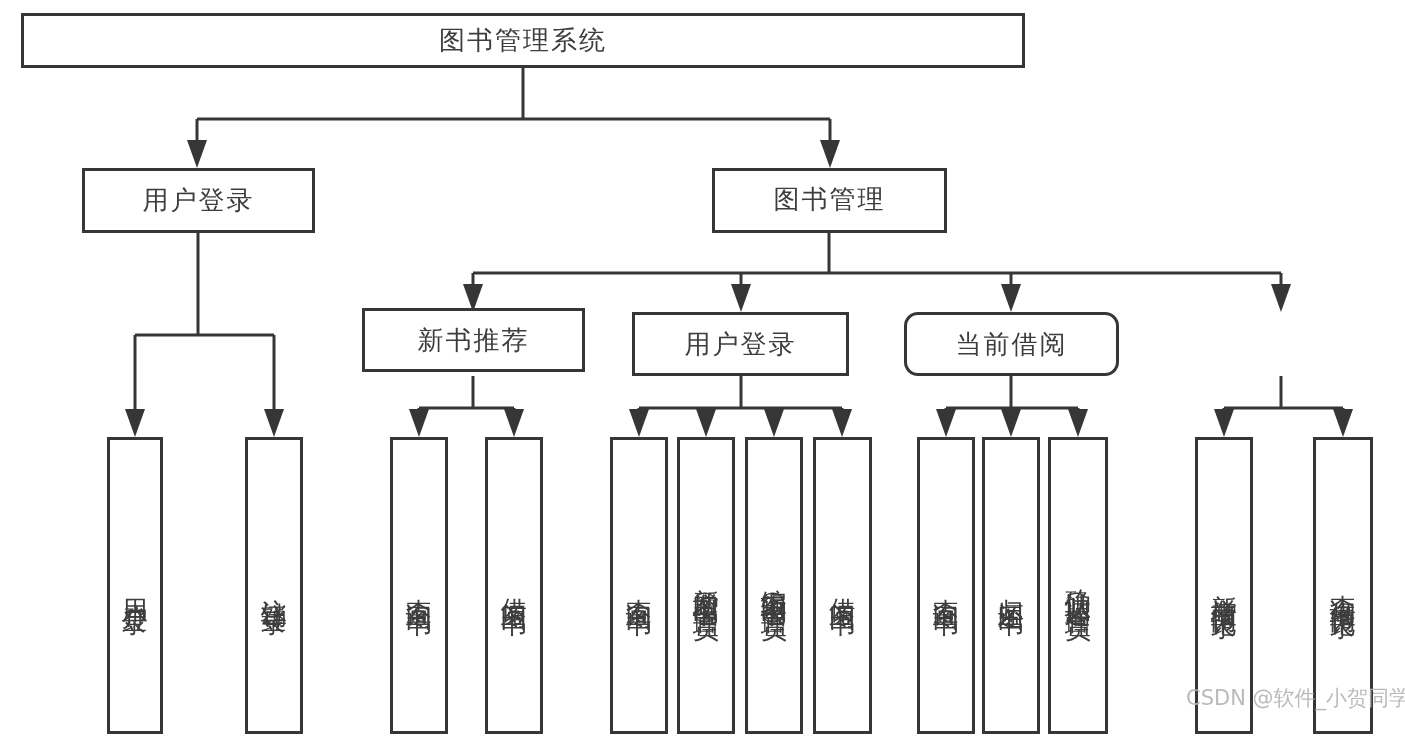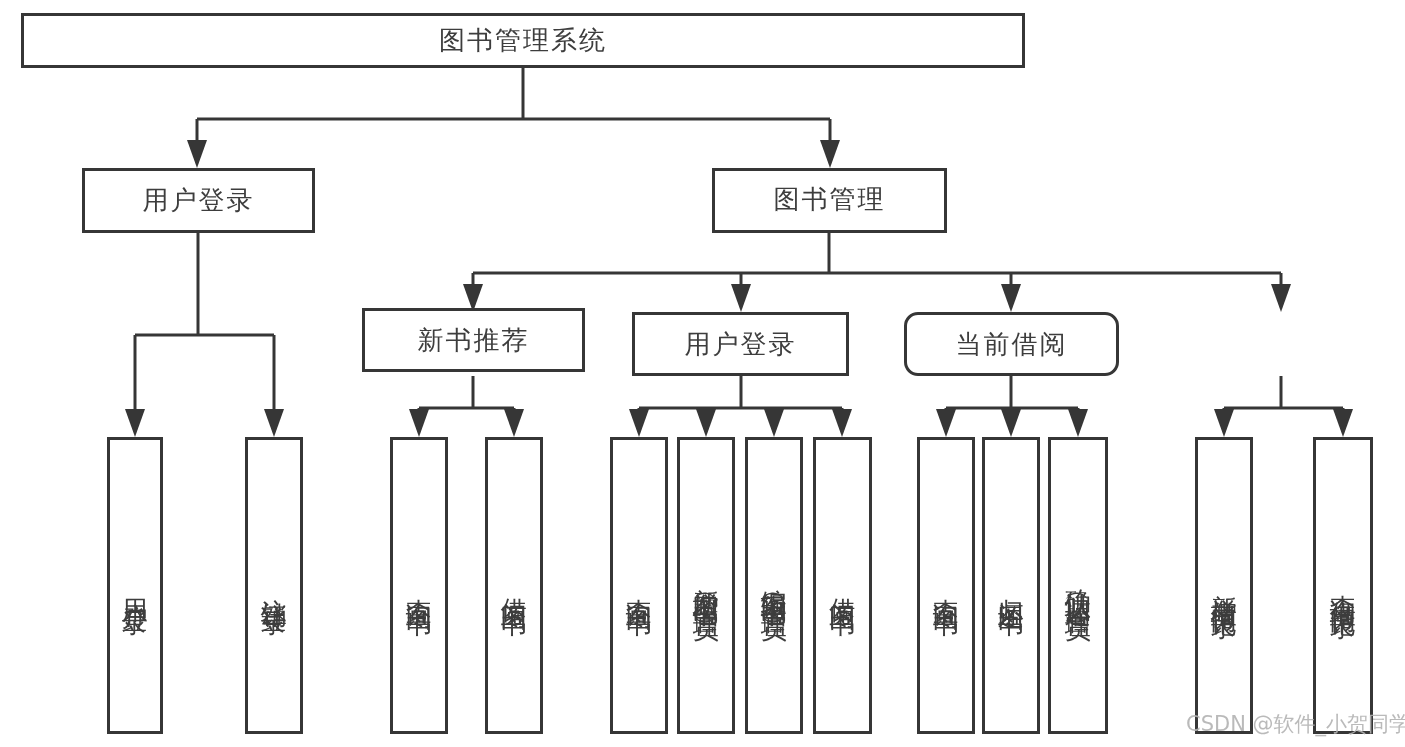--- a/index.html
+++ b/index.html
@@ -40,21 +40,21 @@
   .node .vlabel {
     writing-mode: vertical-rl;
     text-orientation: mixed;
     letter-spacing: 4px;
     white-space: nowrap;
     max-height: 285px;
   }
   .watermark {
     position: absolute;
     left: 1186px;
-    top: 710px;
+    top: 684px;
     width: 212px;
     font-size: 21px;
     color: #b3b3b3;
     opacity: 0.9;
     white-space: nowrap;
     letter-spacing: 0px;
     z-index: 5;
   }
 </style>
 </head>

